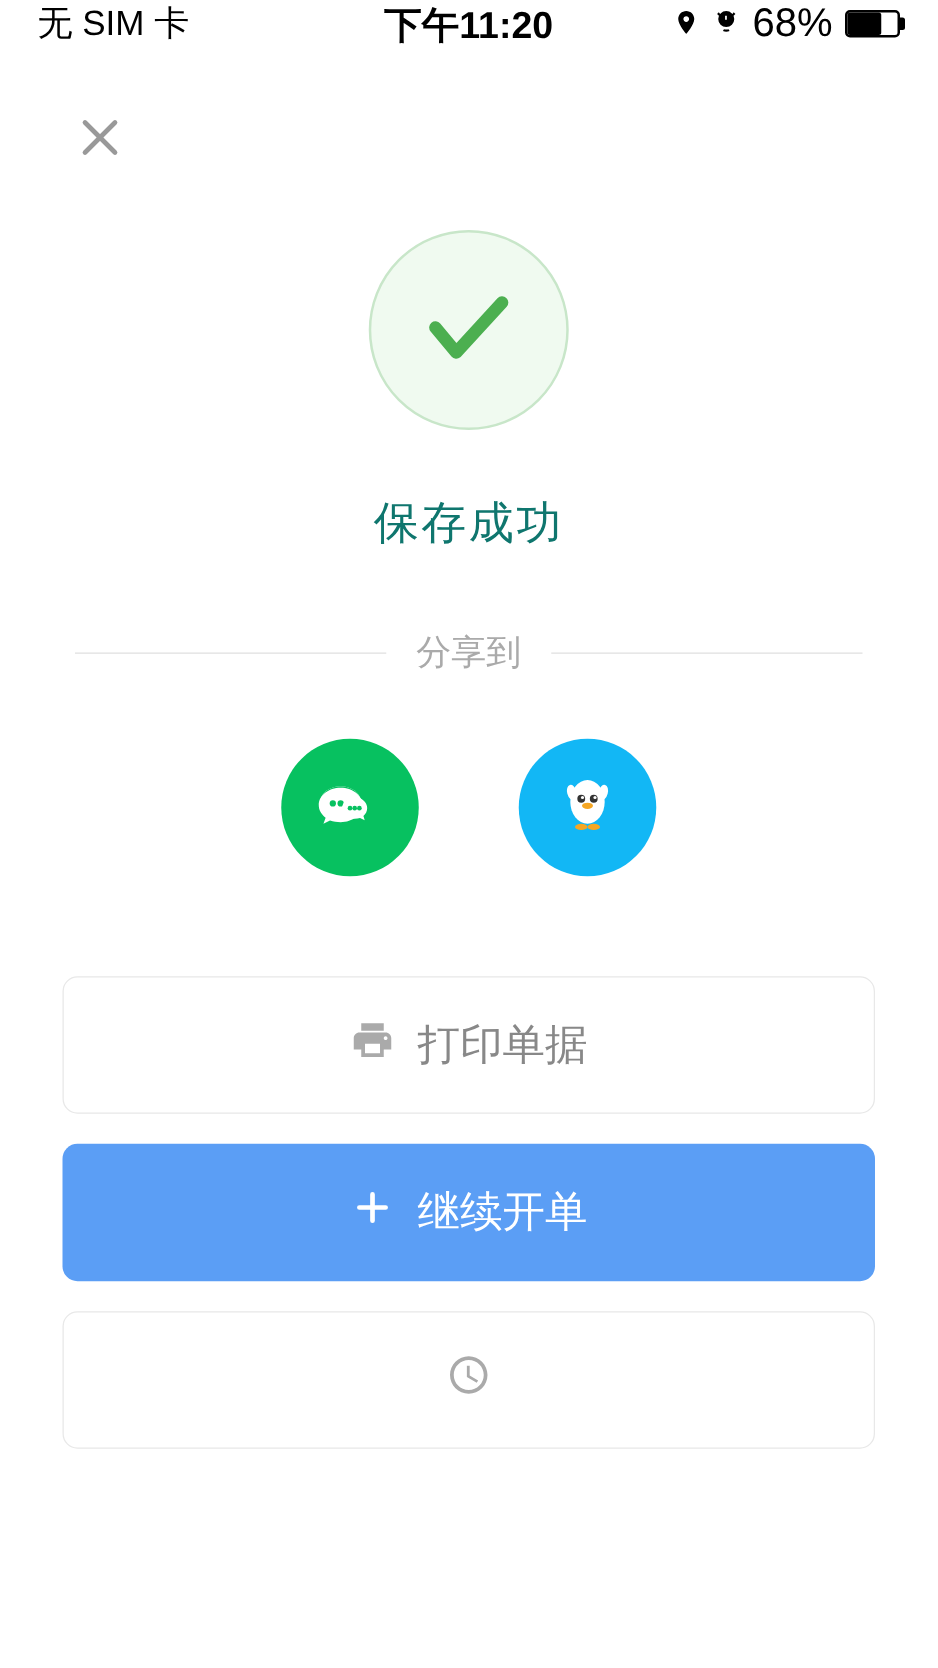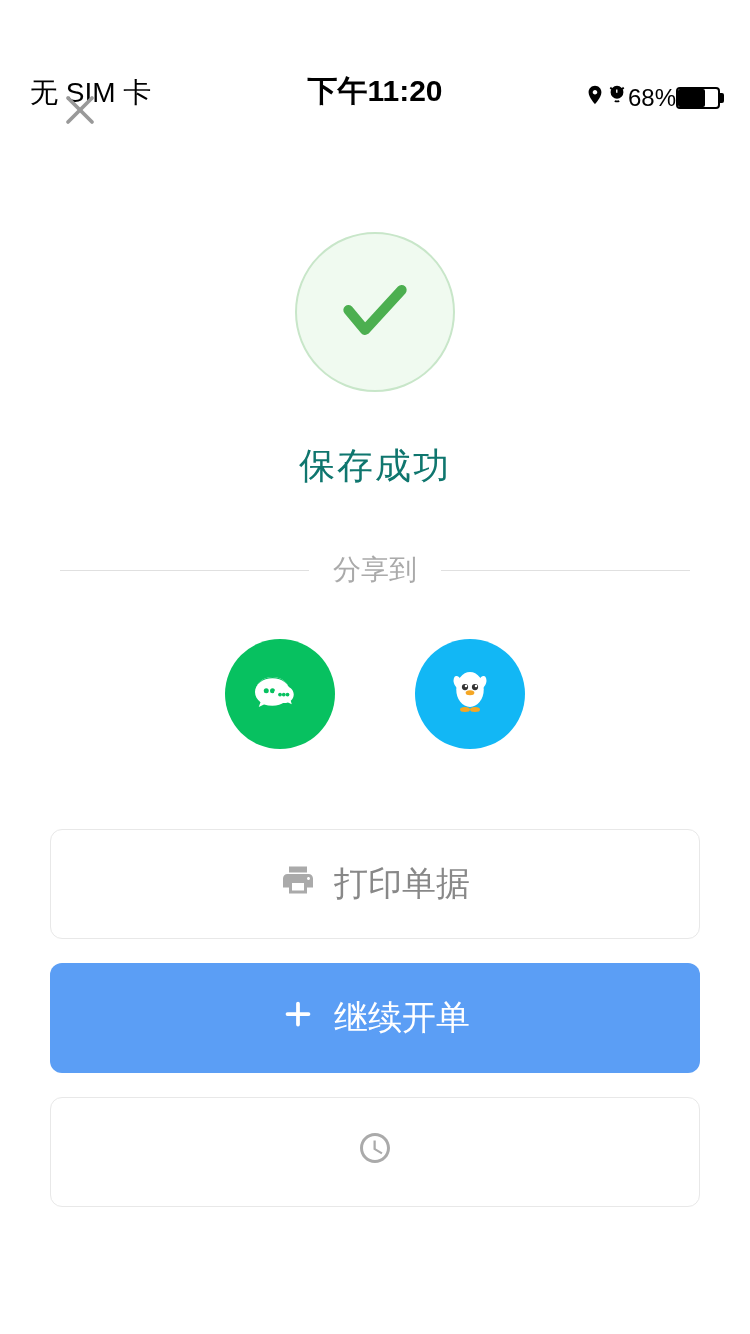--- a/index.html
+++ b/index.html
@@ -11,46 +11,46 @@
       background: #ffffff;
       font-family: -apple-system, "PingFang SC", "Helvetica Neue", sans-serif;
       position: relative;
     }
 
     
     .status-bar {
       width: 100%;
       height: 64px;
       display: flex;
-      align-items: flex-end;
+      align-items: flex-start;
       justify-content: space-between;
       padding: 0 30px;
       background: #fff;
-      margin-top: 48px;
     }
     .status-left {
       display: flex;
       align-items: center;
       gap: 12px;
       font-size: 28px;
       color: #000;
       font-weight: 500;
     }
     .status-center {
       font-size: 30px;
       font-weight: 600;
       color: #000;
       position: absolute;
       left: 50%;
       transform: translateX(-50%);
     }
     .status-right {
       display: flex;
       align-items: center;
-      font-size: 24px;
+      gap: 10px;
+      font-size: 32px;
       color: #000;
     }
 
     
     .battery {
       display: flex;
       align-items: center;
       gap: 4px;
     }
     .battery-bar {

